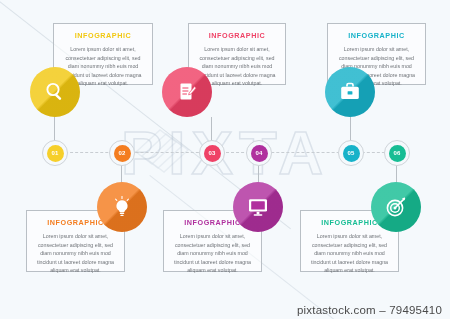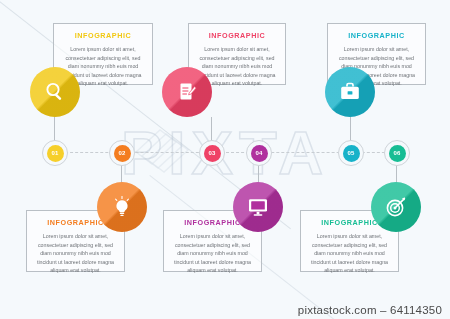--- a/index.html
+++ b/index.html
@@ -195,15 +195,15 @@
     <div class="shade"></div>
     <svg width="24" height="24" viewBox="0 0 24 24">
       <circle cx="11" cy="13" r="7.6" fill="none" stroke="#fff" stroke-width="1.6"></circle>
       <circle cx="11" cy="13" r="4.3" fill="none" stroke="#fff" stroke-width="1.5"></circle>
       <circle cx="11" cy="13" r="1.5" fill="#fff"></circle>
       <line x1="11" y1="13" x2="20.4" y2="3.6" stroke="#fff" stroke-width="1.6" stroke-linecap="round"></line>
       <path d="M18 3.2 L21 2.6 L20.4 5.6 Z" fill="#fff"></path>
     </svg>
   </div>
 
-  <div class="footer">pixtastock.com – 64114350</div>
+  <div class="footer">pixtastock.com – 79495410</div>
 
 </div>
 
 </body></html>

